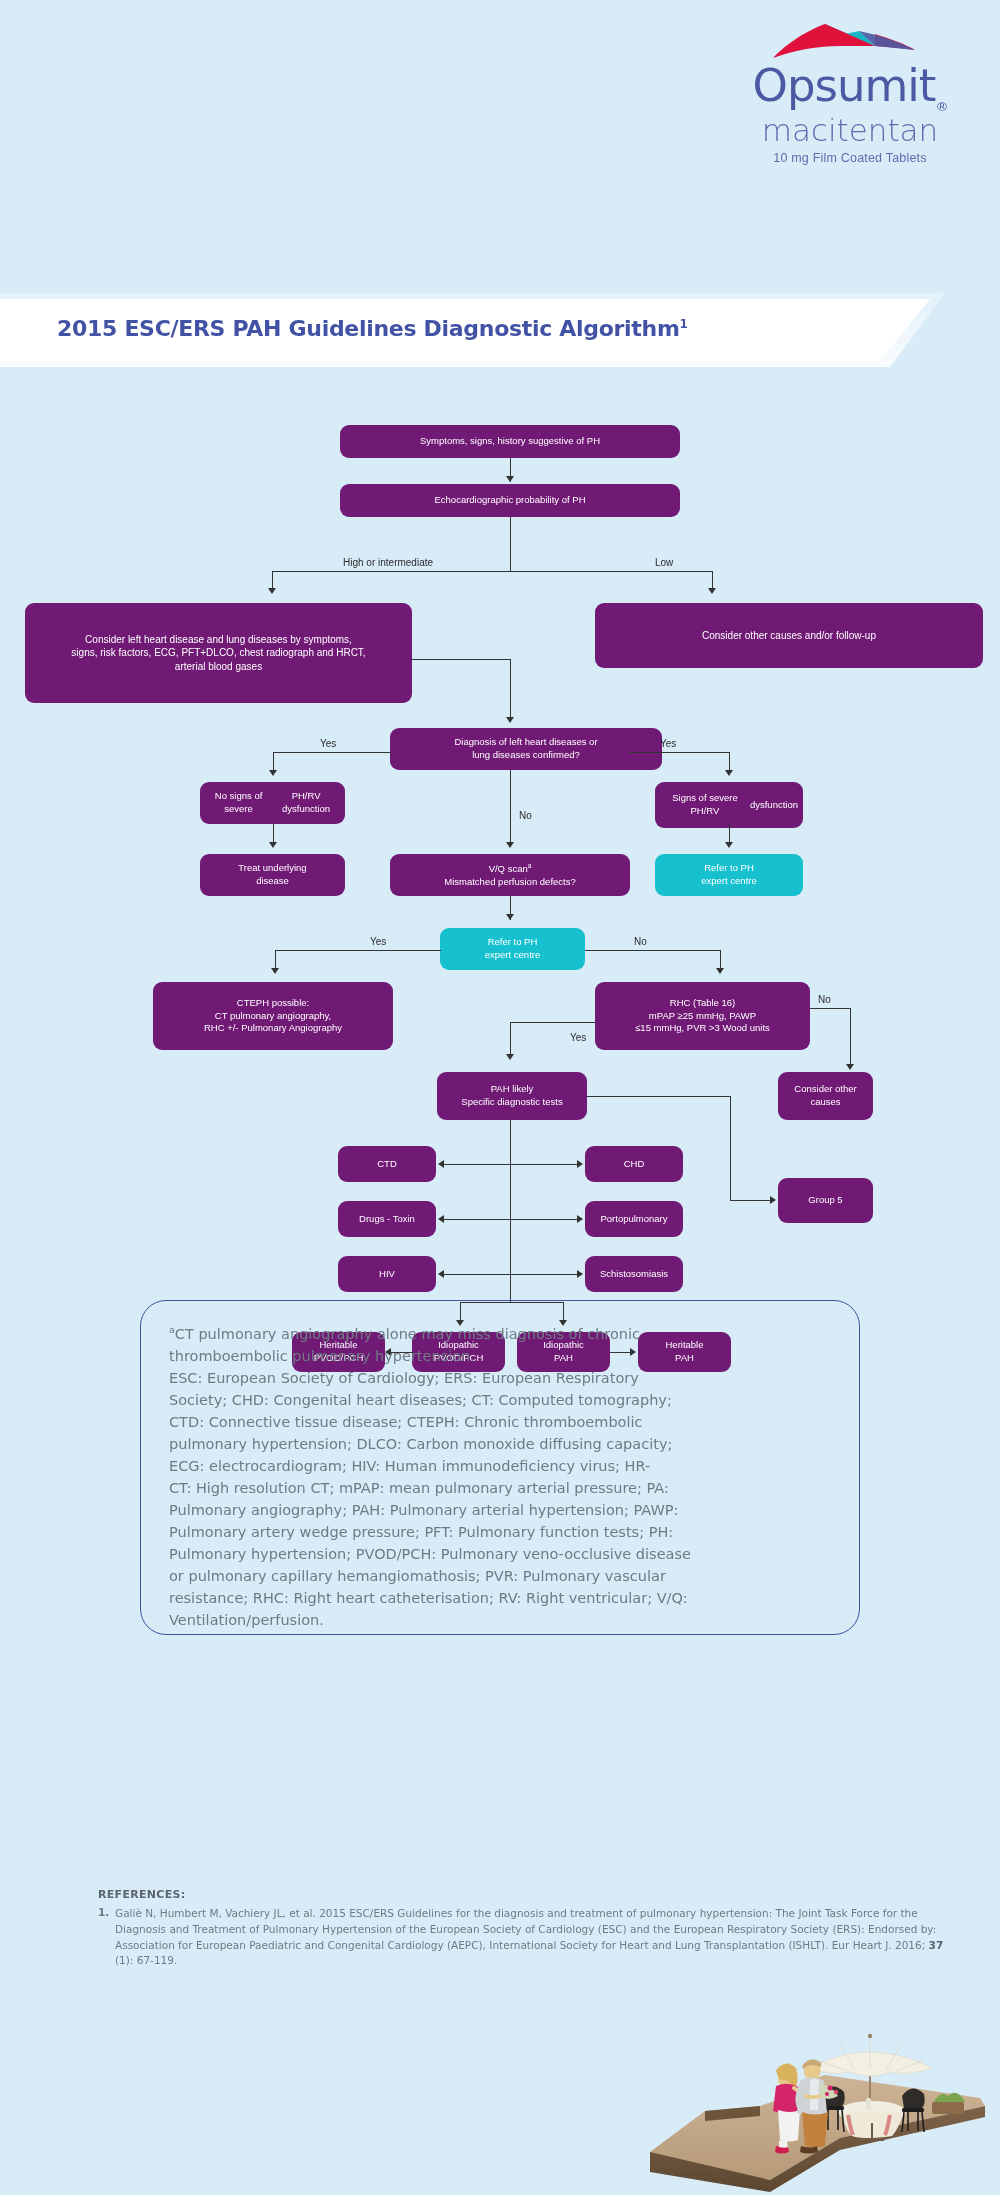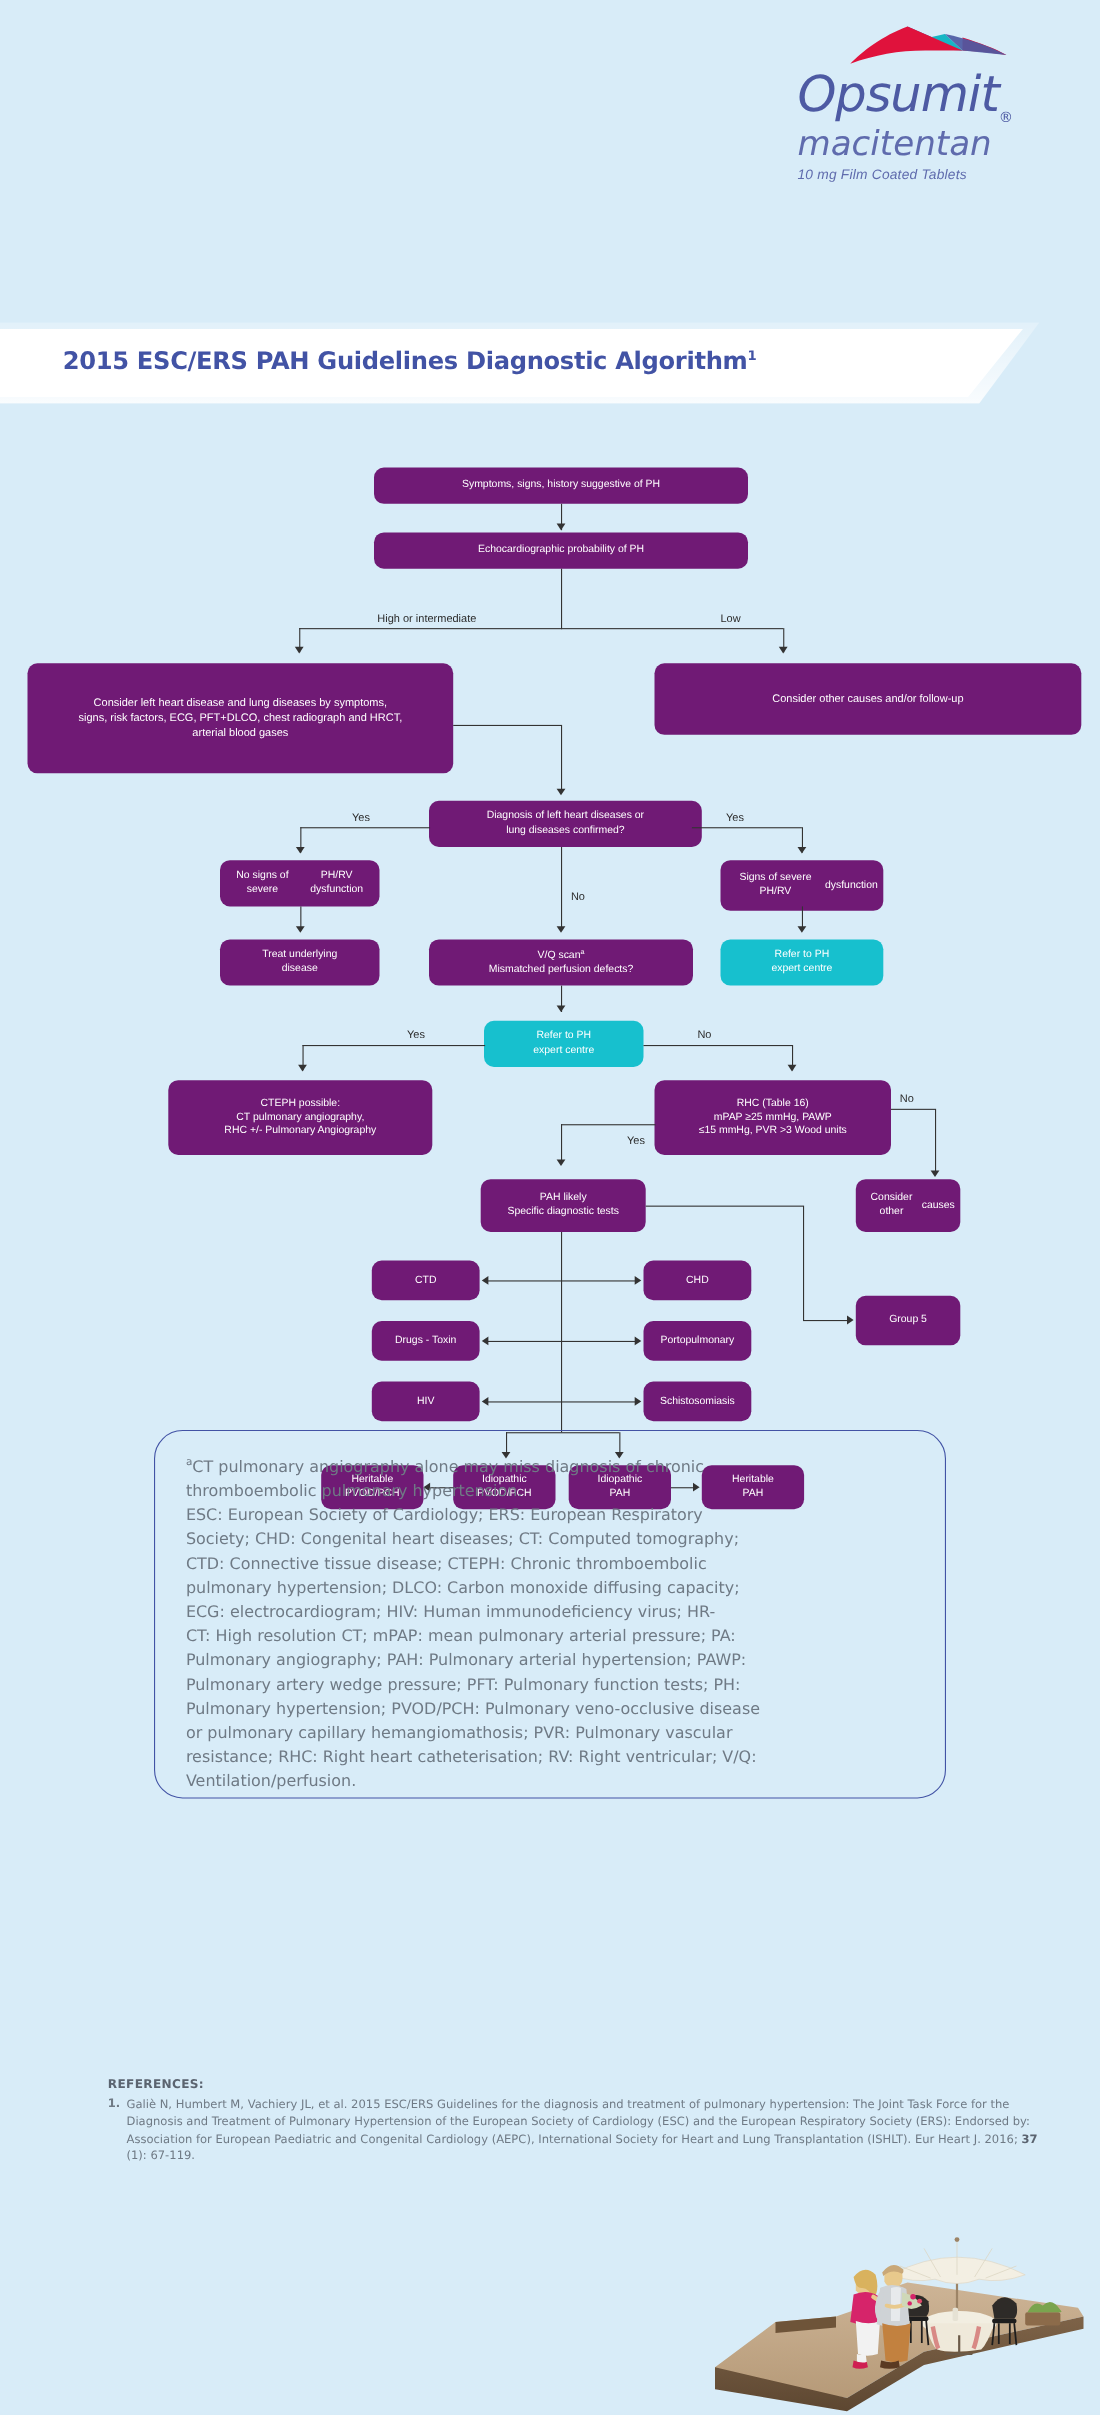--- a/index.html
+++ b/index.html
@@ -5,21 +5,21 @@
   html,body{margin:0;padding:0;}
   body{
     width:1000px;height:2195px;
     background:#d8ecf8;
     font-family:"Liberation Sans", sans-serif;
     position:relative;overflow:hidden;
   }
   .page{position:relative;width:1000px;height:2195px;}
 
   
-  .logo-wrap{position:absolute;left:725px;top:22px;width:250px;text-align:left;font-style:italic;}
+  .logo-wrap{position:absolute;left:725px;top:22px;width:250px;text-align:center;}
   .logo-swoosh{width:175px;height:45px;margin:0 auto;display:block;}
   .logo-name{
     font-family:"DejaVu Sans", sans-serif;
     font-size:45px;letter-spacing:-1px;color:#4d5aa3;line-height:.95;
     font-weight:400;margin-top:-2px;position:relative;
   }
   .logo-reg{font-size:13px;vertical-align:sub;}
   .logo-sub{
     font-family:"DejaVu Sans", sans-serif;
     font-size:31px;color:#5f6bad;line-height:1.05;margin-top:1px;font-weight:300;
@@ -151,21 +151,21 @@
       <span>arterial blood gases</span>
     </div>
     <div class="node big" style="left:595px;top:183px;width:388px;height:65px;">
       <span>Consider other causes and/or follow-up</span>
     </div>
 
     <div class="ln h" style="left:412px;top:239px;width:98px;"></div>
     <div class="ln v" style="left:510px;top:239px;height:62px;"></div>
     <div class="arw down" style="left:506px;top:297px;"></div>
 
-    <div class="node" style="left:390px;top:308px;width:248px;height:42px;flex-direction:column;">
+    <div class="node" style="left:390px;top:308px;width:272px;height:42px;flex-direction:column;">
       <span>Diagnosis of left heart diseases or</span>
       <span>lung diseases confirmed?</span>
     </div>
 
     <div class="ln h" style="left:273px;top:332px;width:118px;"></div>
     <div class="ln v" style="left:273px;top:332px;height:23px;"></div>
     <div class="arw down" style="left:269px;top:350px;"></div>
     <div class="edge-label" style="left:320px;top:318px;">Yes</div>
 
     <div class="ln h" style="left:629px;top:332px;width:100px;"></div>
@@ -240,21 +240,21 @@
 
     <div class="ln h" style="left:810px;top:588px;width:40px;"></div>
     <div class="ln v" style="left:850px;top:588px;height:60px;"></div>
     <div class="arw down" style="left:846px;top:644px;"></div>
     <div class="edge-label" style="left:818px;top:574px;">No</div>
 
     <div class="node" style="left:437px;top:652px;width:150px;height:48px;flex-direction:column;">
       <span>PAH likely</span>
       <span>Specific diagnostic tests</span>
     </div>
-    <div class="node" style="left:778px;top:652px;width:95px;height:48px;">
+    <div class="node" style="left:778px;top:652px;width:95px;height:48px;flex-direction:column;">
       <span>Consider other</span>
       <span>causes</span>
     </div>
 
     <div class="ln h" style="left:587px;top:676px;width:143px;"></div>
     <div class="ln v" style="left:730px;top:676px;height:104px;"></div>
     <div class="ln h" style="left:730px;top:780px;width:42px;"></div>
     <div class="arw right" style="left:770px;top:776px;"></div>
 
     <div class="node" style="left:778px;top:758px;width:95px;height:45px;text-align:center;">

